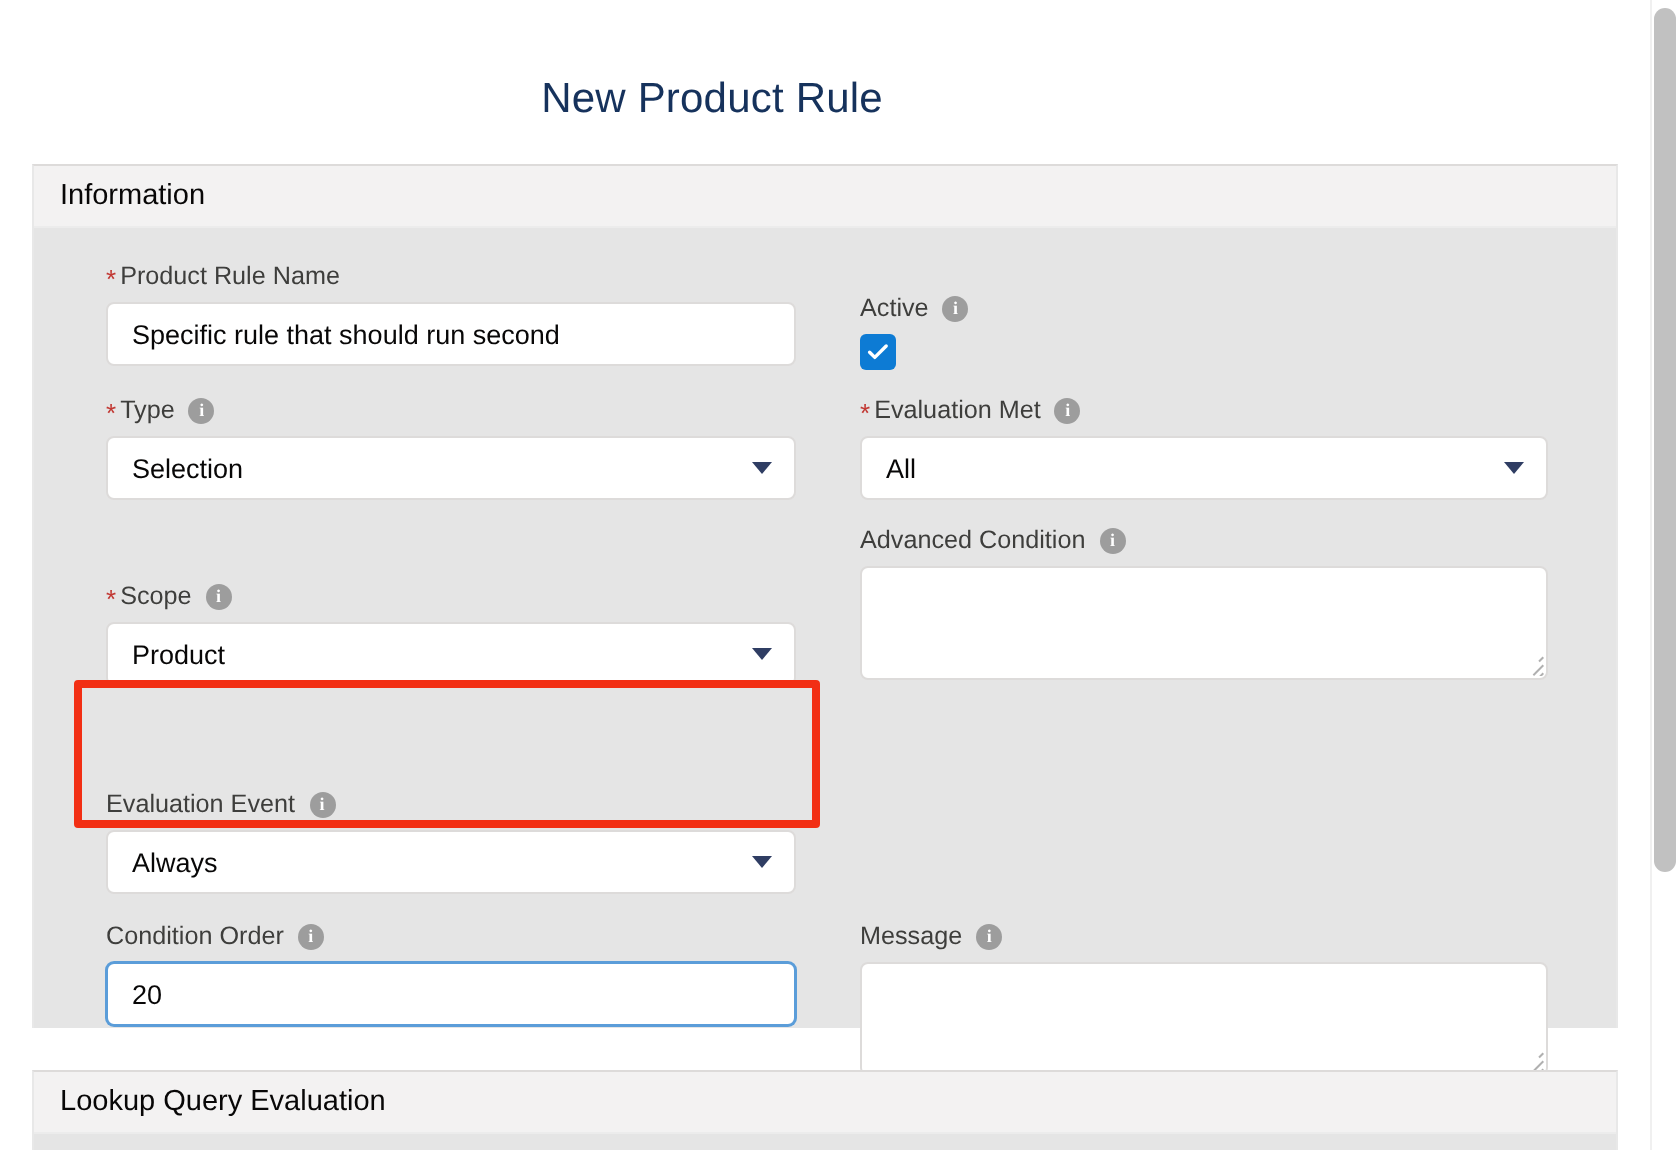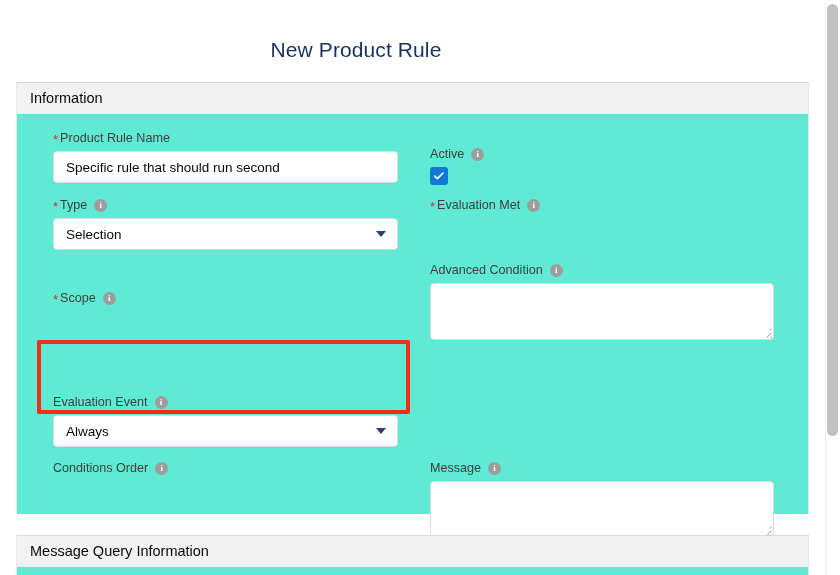--- a/index.html
+++ b/index.html
@@ -29,21 +29,21 @@
     font-weight: 400;
     color: #16325c;
     letter-spacing: 0.1px;
   }
 
   
   .section {
     position: absolute;
     left: 16px;
     width: 793px;
-    background: #5eead4;
+    background: #e5e5e5;
     border: 1px solid #e8e8e8;
     border-top: 1px solid #dddbda;
   }
   .section-header {
     height: 31px;
     background: #f3f2f2;
     display: flex;
     align-items: center;
     padding-left: 13px;
     border-bottom: 1px solid #ececec;
@@ -249,58 +249,67 @@
           <span class="combo-arrow"></span>
         </div>
       </div>
 
       <div class="field col-left" style="top:176px;">
         <div class="field-label">
           <span class="req">*</span>
           <span>Scope</span>
           <span class="info-icon">i</span>
         </div>
+        <div class="combobox">
+          <span class="combo-value">Product</span>
+          <span class="combo-arrow"></span>
+        </div>
       </div>
 
       <div class="field col-left" style="top:280px;">
         <div class="field-label">
           <span>Evaluation Event</span>
           <span class="info-icon">i</span>
         </div>
         <div class="combobox">
           <span class="combo-value">Always</span>
           <span class="combo-arrow"></span>
         </div>
       </div>
 
       <div class="field col-left" style="top:346px;">
         <div class="field-label">
-          <span>Conditions Order</span>
-          <span class="info-icon">i</span>
-        </div>
+          <span>Condition Order</span>
+          <span class="info-icon">i</span>
+        </div>
+        <input class="txt-input focused" type="text" value="20" style="">
       </div>
 
       <div class="field col-right" style="top:32px;">
         <div class="field-label">
           <span>Active</span>
           <span class="info-icon">i</span>
         </div>
         <div class="checkbox">
           <svg width="12" height="12" viewBox="0 0 12 12">
             <path d="M1.8 6.1 L4.4 8.7 L10.1 3.0" stroke="#ffffff" stroke-width="1.7" fill="none" stroke-linecap="round" stroke-linejoin="round"></path>
           </svg>
         </div>
       </div>
 
       <div class="field col-right" style="top:83px;">
         <div class="field-label">
           <span class="req">*</span>
           <span>Evaluation Met</span>
           <span class="info-icon">i</span>
         </div>
+        <div class="combobox">
+          <span class="combo-value">All</span>
+          <span class="combo-arrow"></span>
+        </div>
       </div>
 
       <div class="field col-right" style="top:148px;">
         <div class="field-label">
           <span>Advanced Condition</span>
           <span class="info-icon">i</span>
         </div>
         <div class="textarea-box">
           <textarea style="width: 100%; height: 100%; border: none; outline: none; resize: none; background: transparent; padding: 6px 10px; font-family: &quot;Liberation Sans&quot;, sans-serif; font-size: 13.5px; color: rgb(8, 7, 7);" placeholder=""></textarea>
           <span class="resize-grip">
@@ -326,21 +335,21 @@
         </div>
       </div>
 
     </div>
   </div>
 
   <div id="highlight-box"></div>
 
   <div class="section" id="lookup-section">
     <div class="section-header">
-      <span class="section-title">Message Query Information</span>
+      <span class="section-title">Lookup Query Evaluation</span>
     </div>
   </div>
 
   <div id="scrollbar-track">
     <div id="scrollbar-thumb"></div>
   </div>
 
 </div>
 
 </body></html>

